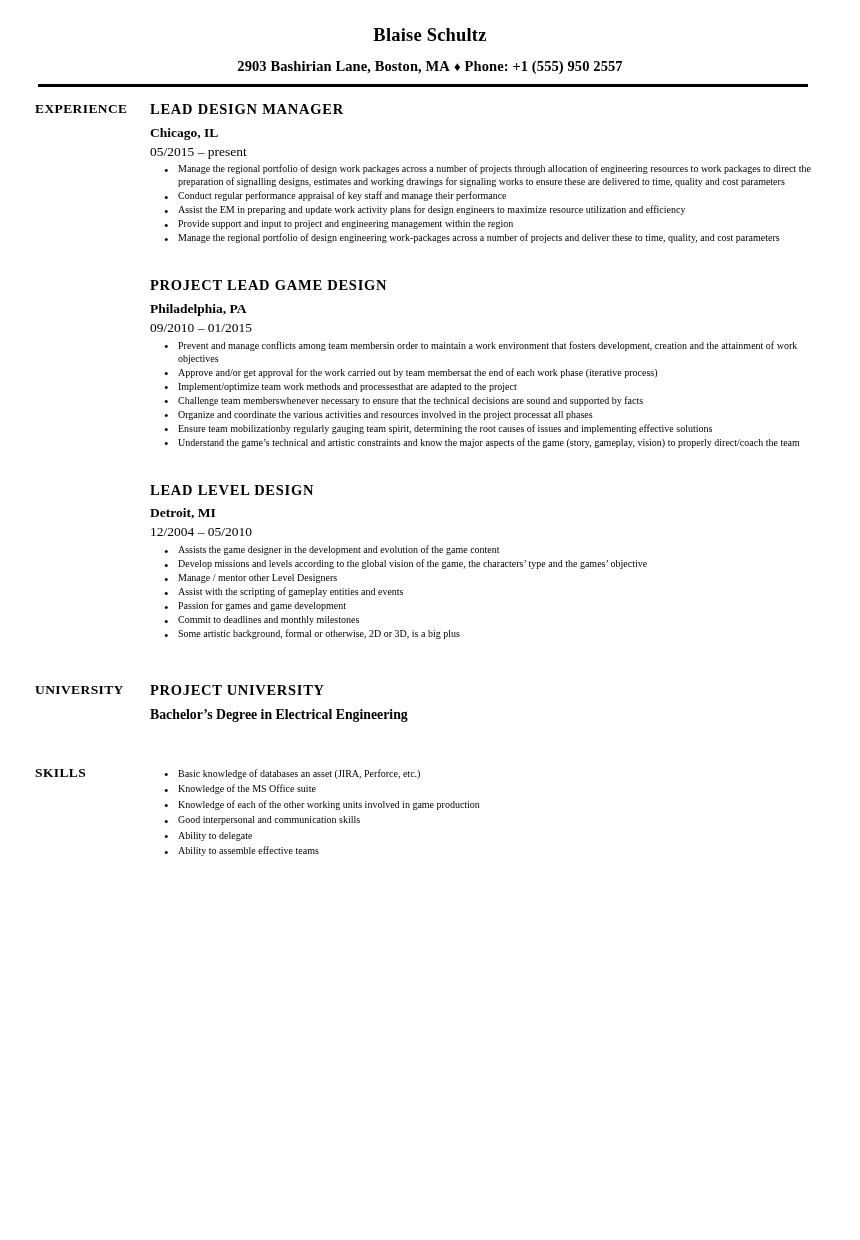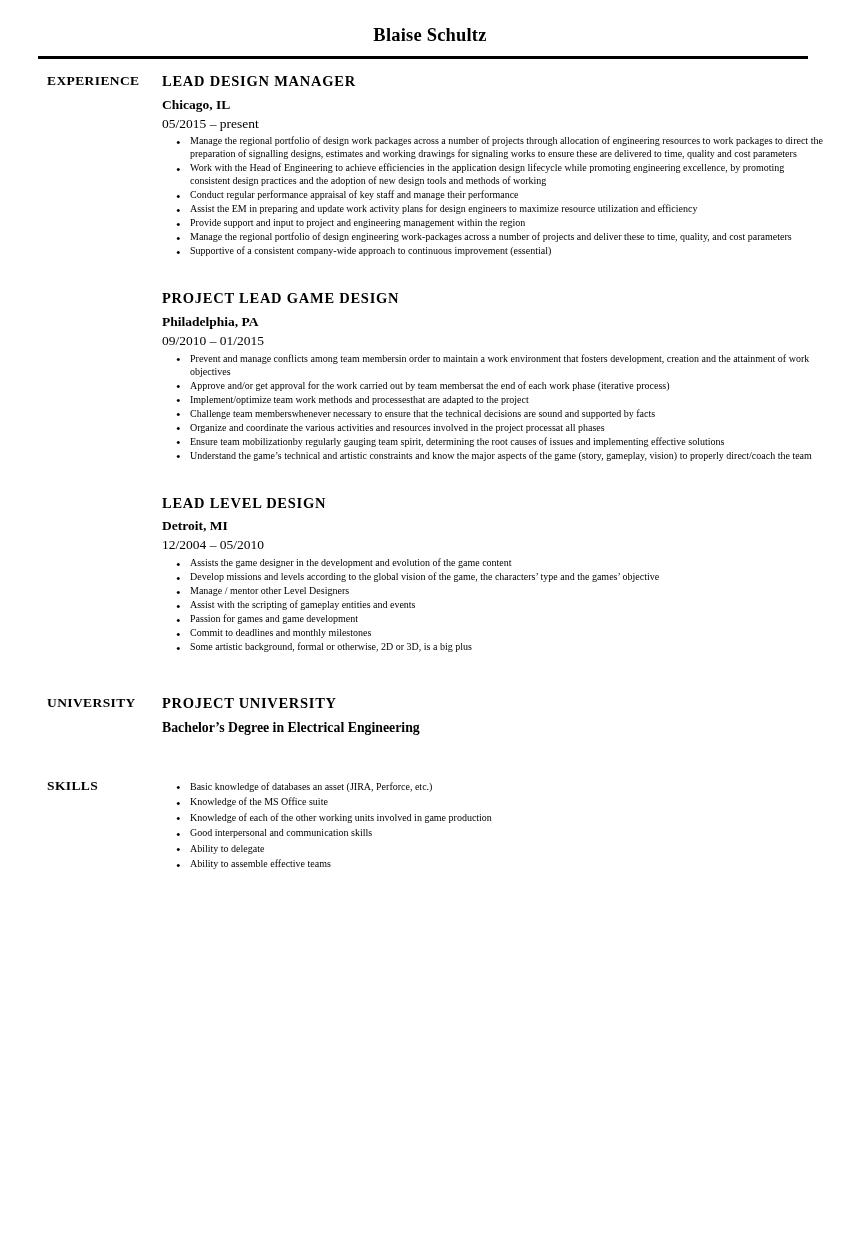--- a/index.html
+++ b/index.html
@@ -52,21 +52,20 @@
     background: #000;
   }
 
   
   .content {
     margin-top: 13px;
   }
   .section {
     display: flex;
     align-items: flex-start;
-    padding-left: 12px;
   }
   .section-label {
     width: 150px;
     flex: 0 0 150px;
     box-sizing: border-box;
     padding-left: 35px;
     font-size: 13.5px;
     font-weight: bold;
     letter-spacing: 0.4px;
     line-height: 1.35;
@@ -136,41 +135,42 @@
   .section-skills { margin-top: 40px; }
   .section-skills ul.bullets > li { margin-top: 2.5px; }
 </style>
 </head>
 <body>
 
 <div class="page">
 
   <div class="header">
     <div class="name">Blaise Schultz</div>
+    <div class="contact">
+      <span>2903 Bashirian Lane, Boston, MA</span><span class="diamond">♦</span><span>Phone: +1 (555) 950 2557</span>
+    </div>
     <div class="rule"></div>
   </div>
 
   <div class="content">
 
     <div class="section section-experience">
       <div class="section-label">EXPERIENCE</div>
       <div class="section-body">
 
         <div class="job">
           <div class="job-title">LEAD DESIGN MANAGER</div>
           <div class="job-location">Chicago, IL</div>
           <div class="job-dates">05/2015 – present</div>
           <ul class="bullets">
             <li>Manage the regional portfolio of design work packages across a number of projects through allocation of engineering resources to work packages to direct the preparation of signalling designs, estimates and working drawings for signaling works to ensure these are delivered to time, quality and cost parameters</li>
-            <li>Work with the Head of Engineering to achieve efficiencies in the application design lifecycle while promoting engineering excellence, by promoting consistent design practices and the adoption of new design tools and methods of working</li>
             <li>Conduct regular performance appraisal of key staff and manage their performance</li>
             <li>Assist the EM in preparing and update work activity plans for design engineers to maximize resource utilization and efficiency</li>
             <li>Provide support and input to project and engineering management within the region</li>
             <li>Manage the regional portfolio of design engineering work-packages across a number of projects and deliver these to time, quality, and cost parameters</li>
-            <li>Supportive of a consistent company-wide approach to continuous improvement (essential)</li>
           </ul>
         </div>
 
         <div class="job">
           <div class="job-title">PROJECT LEAD GAME DESIGN</div>
           <div class="job-location">Philadelphia, PA</div>
           <div class="job-dates">09/2010 – 01/2015</div>
           <ul class="bullets">
             <li>Prevent and manage conflicts among team membersin order to maintain a work environment that fosters development, creation and the attainment of work objectives</li>
             <li>Approve and/or get approval for the work carried out by team membersat the end of each work phase (iterative process)</li>

